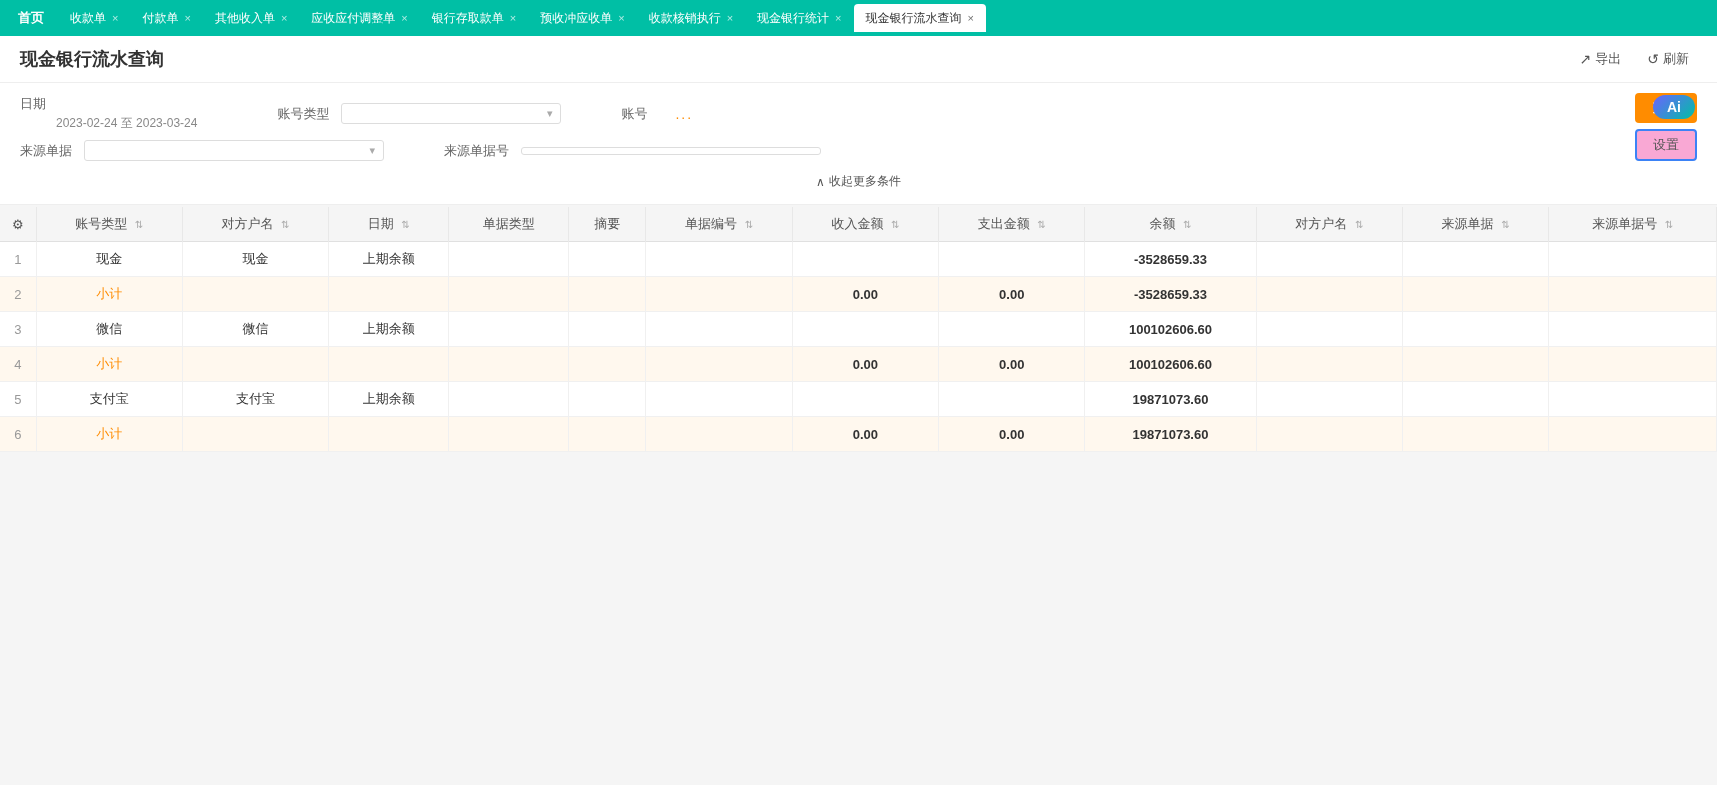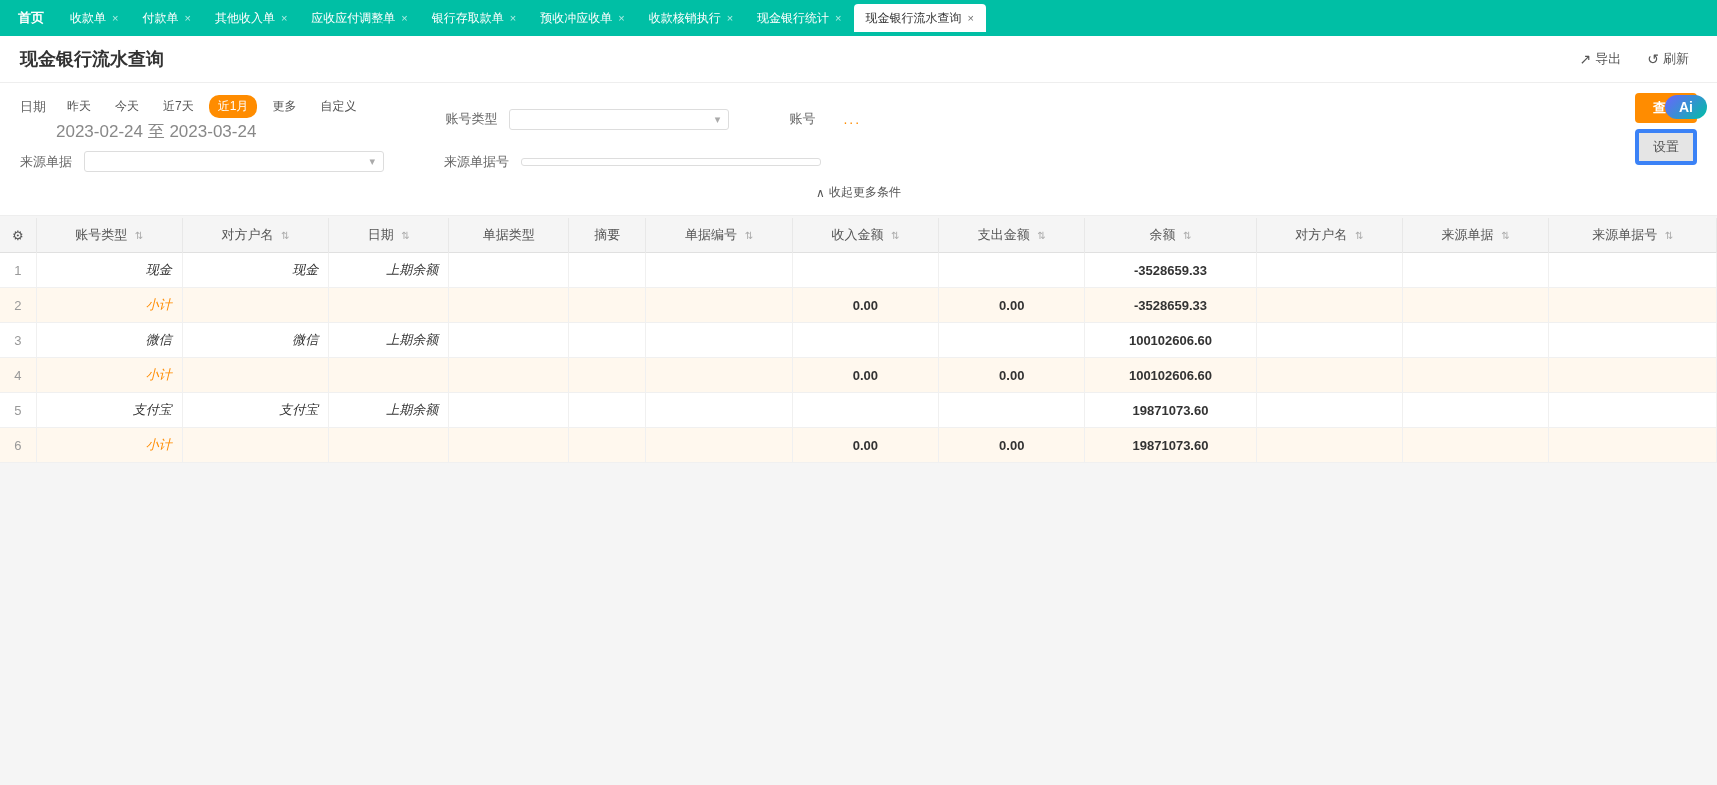--- a/index.html
+++ b/index.html
@@ -103,21 +103,21 @@
       font-size: 12px;
       color: #555;
       border: 1px solid transparent;
     }
     .date-btn.active {
       background: #ff8c00;
       color: #fff;
       border-radius: 10px;
     }
     .date-range-text {
-      font-size: 17px;
+      font-size: 12px;
       color: #888;
       margin-left: 4px;
       text-align: right;
     }
     .filter-input-wrap {
       display: flex;
       align-items: center;
       border: 1px solid #ddd;
       border-radius: 3px;
       padding: 3px 8px;
@@ -157,23 +157,23 @@
       background: #ff8c00;
       color: #fff;
       border: none;
       border-radius: 4px;
       padding: 6px 18px;
       font-size: 13px;
       cursor: pointer;
       font-weight: bold;
     }
     .settings-btn {
-      background: #e5e5e5;
+      background: #f9a8d4;
       color: #555;
-      border: 4px solid #3b82f6;
+      border: 2px solid #3b82f6;
       border-radius: 4px;
       padding: 5px 14px;
       font-size: 13px;
       cursor: pointer;
     }
 
     
     .table-container {
       background: #fff;
       margin-top: 2px;
@@ -208,29 +208,29 @@
     tbody tr.subtotal {
       background: #fff8ee;
     }
     tbody td {
       padding: 8px 10px;
       text-align: center;
       color: #333;
       border-right: 1px solid #f0f0f0;
       white-space: nowrap;
     }
-    tbody td.text-left { text-align: right; font-style: italic; }
+    tbody td.text-left { text-align: center; }
     tbody td.text-right { text-align: center; font-weight: bold; }
     .row-num { color: #999; }
     .subtotal-label { color: #ff8c00; font-weight: 500; }
 
     
     .ai-badge {
       position: absolute;
-      right: 10px;
+      right: 22px;
       top: 95px;
       background: linear-gradient(135deg, #6c63ff, #00bfa5);
       color: #fff;
       font-size: 14px;
       font-weight: bold;
       padding: 4px 14px;
       border-radius: 20px;
       cursor: pointer;
     }
   </style>
@@ -291,28 +291,20 @@
   </div>
 </div>
 
 <div class="filter-area" style="position:relative;">
 
   <div class="filter-row">
 
     <div style="display:flex;align-items:flex-start;flex-direction:column;gap:2px;">
       <div style="display:flex;align-items:center;gap:6px;">
         <span class="filter-label">日期</span>
-        <div class="date-shortcuts">
-          <span class="date-btn">昨天</span>
-          <span class="date-btn">今天</span>
-          <span class="date-btn">近7天</span>
-          <span class="date-btn active">近1月</span>
-          <span class="date-btn">更多</span>
-          <span class="date-btn">自定义</span>
-        </div>
       </div>
       <div style="margin-left:32px;">
         <span class="date-range-text">2023-02-24 至 2023-03-24</span>
       </div>
     </div>
 
     <div style="display:flex;align-items:center;gap:6px;margin-left:60px;">
       <span class="filter-label">账号类型</span>
       <div class="filter-input-wrap" style="min-width:220px;">
         <span class="filter-input-placeholder"></span>

